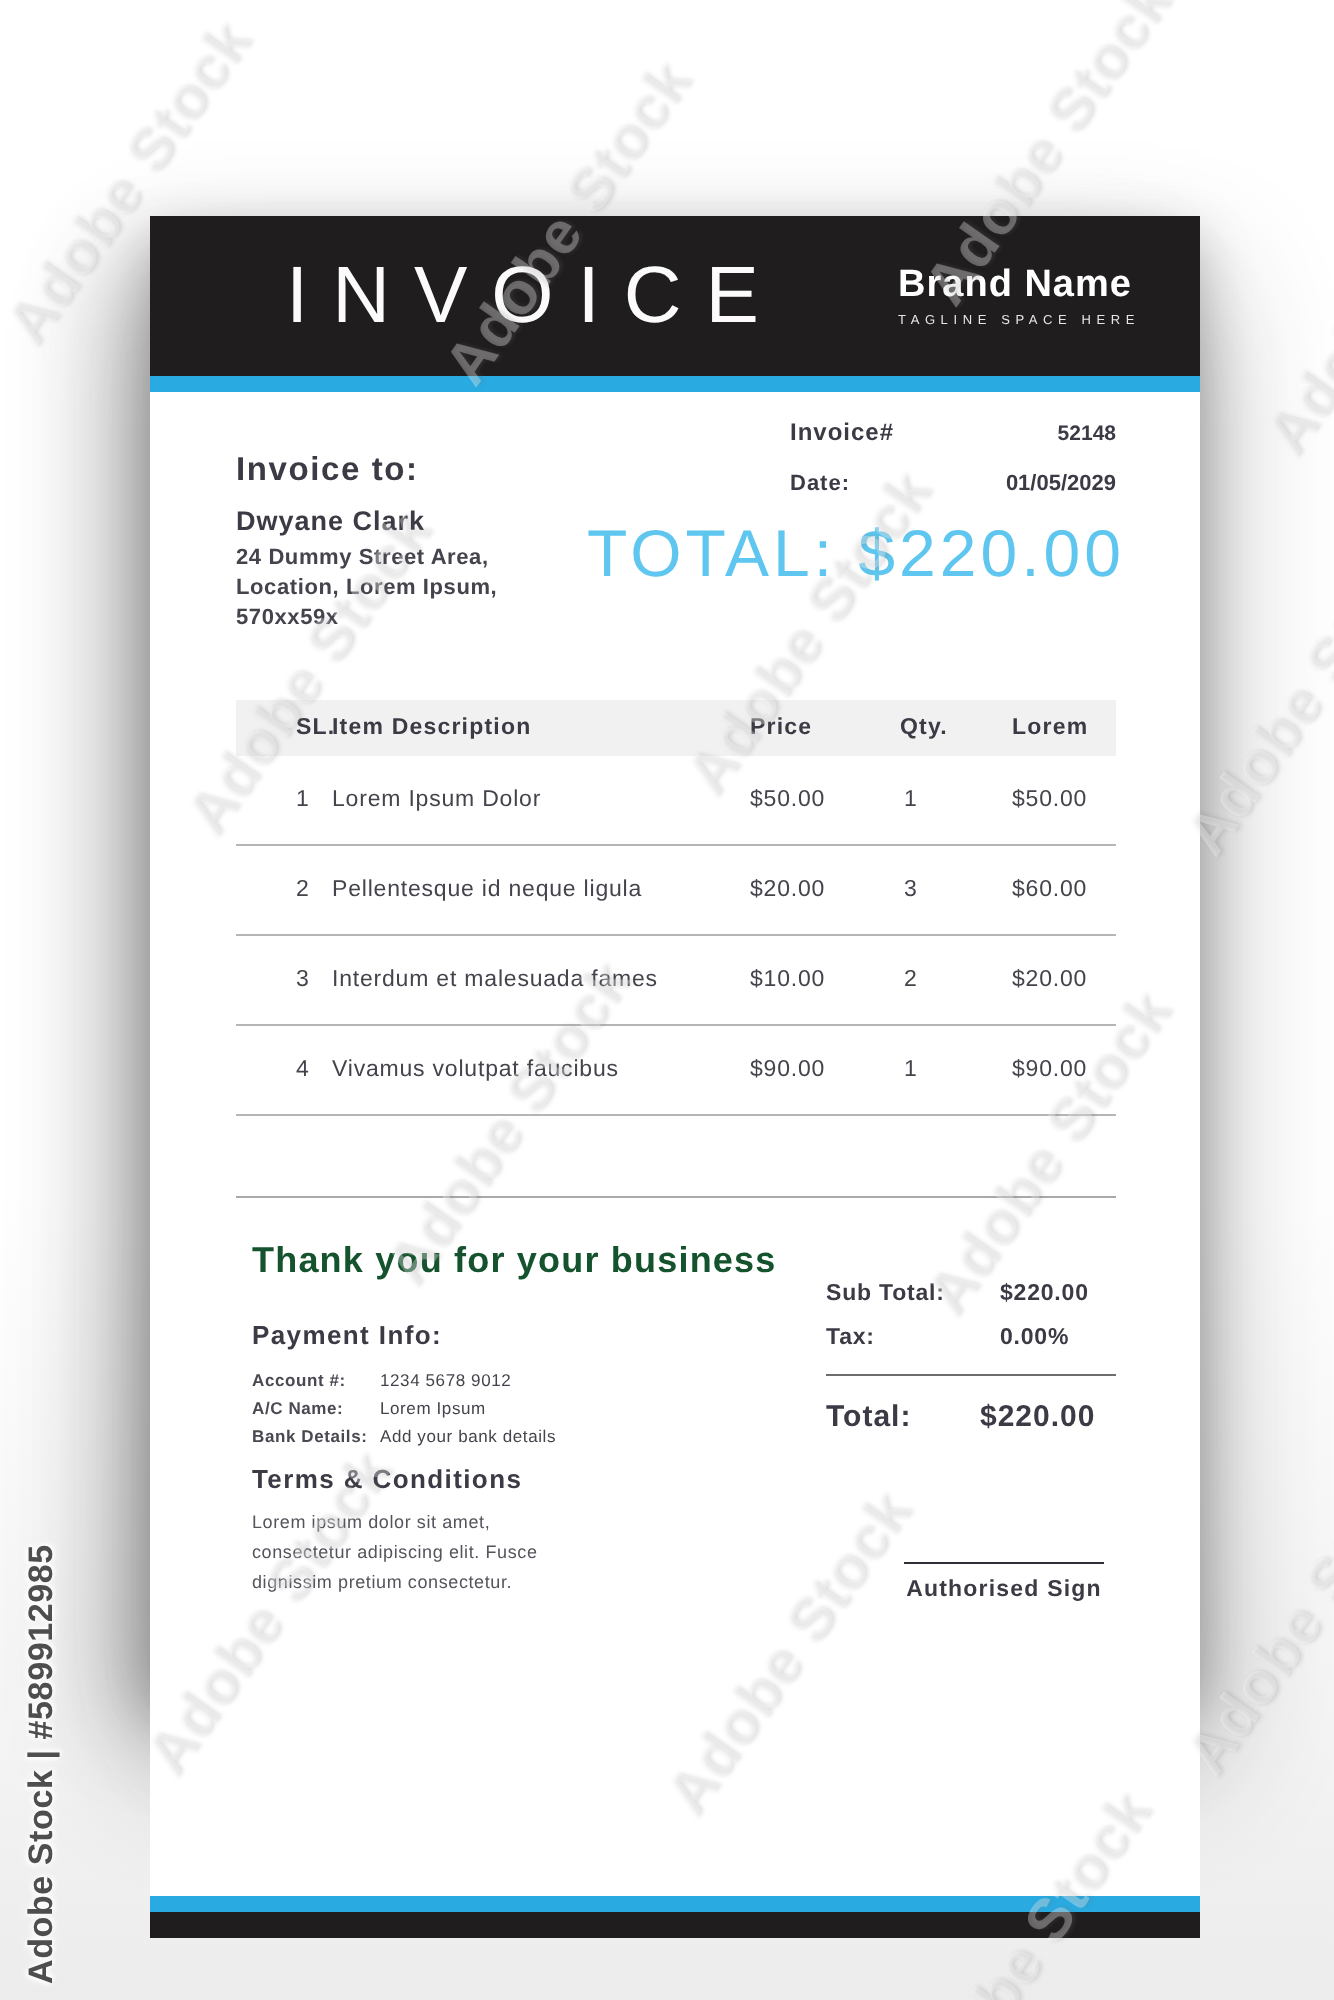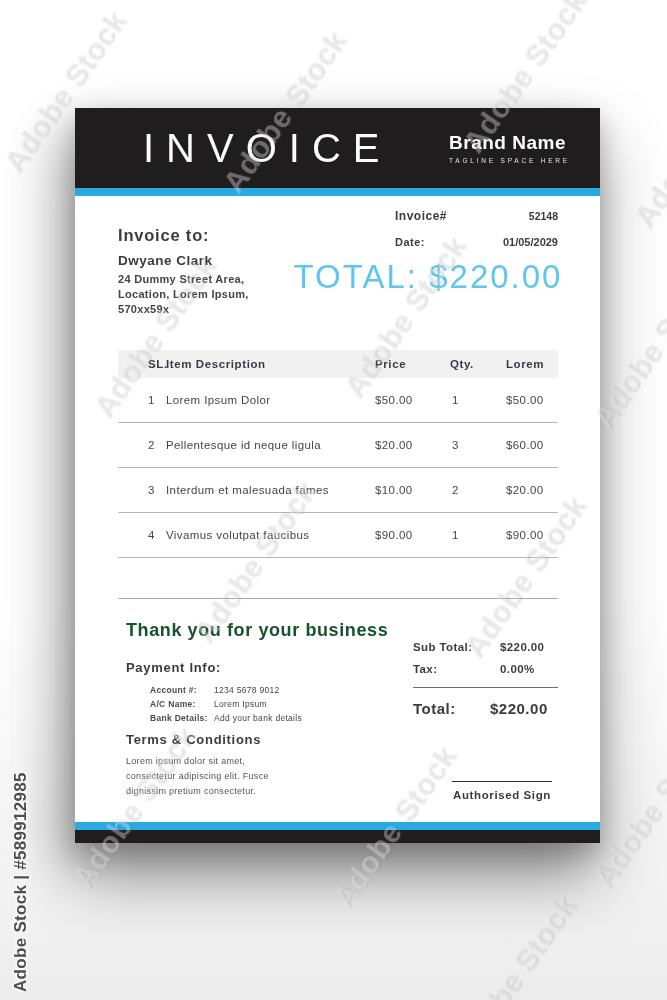--- a/index.html
+++ b/index.html
@@ -21,21 +21,21 @@
   .page-header {
     height:80px; background:#201d1e; display:flex; align-items:center;
     justify-content:space-between; padding:0 30px 0 68px;
   }
   .invoice-title { color:#fbfbfb; font-size:40px; font-weight:300; letter-spacing:12px; }
   .brand { color:#ffffff; }
   .brand-name { font-size:19px; font-weight:700; letter-spacing:.5px; }
   .brand-tagline { font-size:6.5px; letter-spacing:2.8px; color:#e6e6e6; margin-top:3px; }
   .stripe { height:8px; background:#29abe2; }
   
-  .page-body { position:relative; height:626px; background:#fff; }
+  .page-body { position:relative; height:752px; background:#fff; }
   .meta { position:absolute; left:320px; top:13px; width:163px; font-weight:700; color:#3c3b45; }
   .meta-row { display:flex; justify-content:space-between; align-items:baseline; }
   .meta-row.second { margin-top:13px; }
   .meta-label { font-size:12px; letter-spacing:.5px; }
   .meta-value { font-size:10.5px; }
   .bill-to { position:absolute; left:43px; top:30px; color:#3c3b45; }
   .bill-to-heading { font-size:16.5px; font-weight:700; letter-spacing:.8px; }
   .bill-to-name { font-size:13.5px; font-weight:700; letter-spacing:.5px; margin-top:8px; }
   .bill-to-address { font-size:11px; font-weight:700; letter-spacing:.3px; line-height:15px; margin-top:4px; color:#45444d; }
   .total-banner {
@@ -51,21 +51,21 @@
   }
   .item-row { height:45px; border-bottom:1px solid #b5b5b5; font-size:11.5px; letter-spacing:.4px; color:#45444d; }
   .c1 { padding-left:30px; }
   .c4 { padding-left:2px; }
   
   .hr { position:absolute; left:43px; top:402px; width:440px; border-top:1px solid #a9a9a9; }
   .thank-you { position:absolute; left:51px; top:424px; font-size:18px; font-weight:700; letter-spacing:.6px; color:#14532d; }
   .payment { position:absolute; left:51px; top:464px; color:#45444d; }
   .payment-heading { font-size:13px; font-weight:700; letter-spacing:.7px; color:#3c3b45; }
   .payment-rows { margin-top:8px; }
-  .payment-row { font-size:8.5px; line-height:14px; letter-spacing:.3px; display:flex;margin-left:24px; }
+  .payment-row { font-size:8.5px; line-height:14px; letter-spacing:.3px; display:flex; }
   .payment-label { width:64px; font-weight:700; color:#4a4952; }
   .payment-value { font-weight:500; }
   .terms { position:absolute; left:51px; top:536px; }
   .terms-heading { font-size:13px; font-weight:700; letter-spacing:.7px; color:#3c3b45; }
   .terms-lines { margin-top:7px; font-size:9px; line-height:15px; letter-spacing:.3px; color:#55545c; }
   .totals { position:absolute; left:338px; top:405px; width:145px; color:#3c3b45;margin-top:40px; }
   .totals-row { position:relative; height:14px; margin-bottom:8px; font-size:11.5px; font-weight:700; letter-spacing:.4px; }
   .totals-row .val { position:absolute; left:87px; }
   .totals-divider { border-top:1px solid #6d6d6d; margin:10px 0 0 0; }
   .totals-grand { position:relative; margin-top:12px; font-size:15px; font-weight:700; letter-spacing:.5px; }

